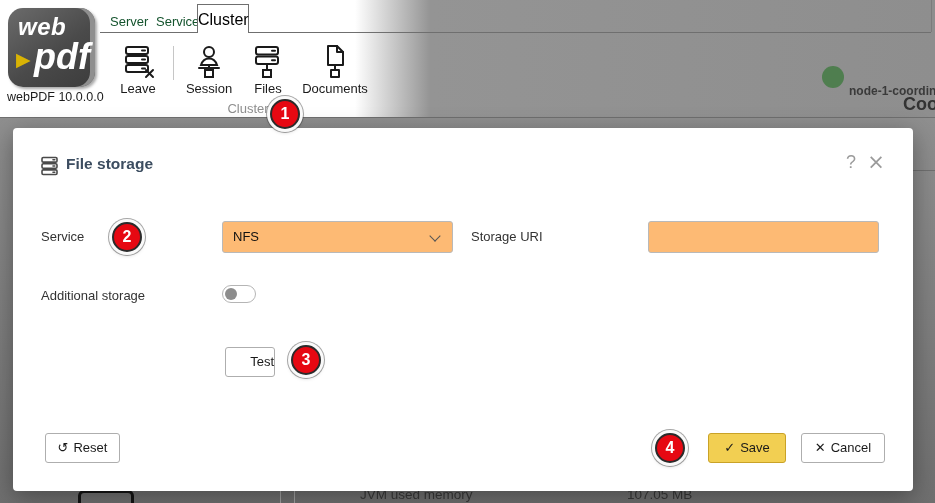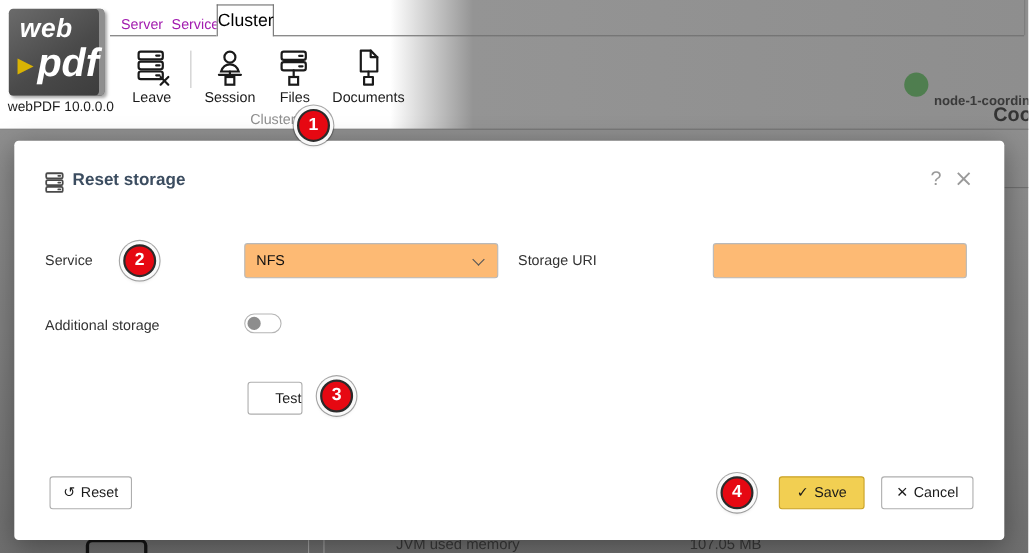--- a/index.html
+++ b/index.html
@@ -16,30 +16,30 @@
     left:0; top:0; width:935px; height:118px; z-index:2;
     background:linear-gradient(90deg, rgba(148,148,148,0) 355px, rgba(148,148,148,1) 430px, rgba(142,142,142,1) 100%);
   }
   .hline { background:#6f6f6f; height:1px; z-index:3; }
   .vline { background:#7c7c7c; width:1px; z-index:3; }
 
   
   #logo-box {
     left:8px; top:8px; width:87px; height:79px; z-index:4;
     background:linear-gradient(145deg,#6b6b6b 0%,#4a4a4a 55%,#3c3c3c 100%);
-    border-radius:4px; box-shadow:2px 2px 3px rgba(0,0,0,.35), inset -5px 0 0 #8f8f8f;
+    border-radius:15px; box-shadow:2px 2px 3px rgba(0,0,0,.35), inset -5px 0 0 #8f8f8f;
     color:#fff; font-style:italic; font-weight:bold;
   }
   #logo-web { position:absolute; left:10px; top:5px; font-size:24px; letter-spacing:.5px; }
   #logo-pdf { position:absolute; left:26px; top:28px; font-size:36px; }
   #logo-arrow { position:absolute; left:8px; top:40px; font-size:19px; color:#d9b304; font-style:normal; }
   #version-text { left:7px; top:90px; width:110px; font-size:12.5px; color:#1c1c1c; z-index:4; }
 
   
-  .tab { z-index:4; font-size:13px; color:#a21caf; top:10px; height:23px; line-height:23px; }
+  .tab { z-index:4; font-size:13px; color:#14532d; top:10px; height:23px; line-height:23px; }
   #tab-server { left:110px; } #tab-portal { left:156px; }
   #tab-cluster {
     left:197px; top:4px; width:52px; height:29px; line-height:29px; text-align:center;
     background:#fff; border:1px solid #6f6f6f; border-bottom:none; z-index:4;
   }
   #tabline-left  { left:100px; top:32px; width:97px; }
   #tabline-right { left:248px; top:32px; width:683px; }
   #topline-vert  { left:931px; top:0; height:32px; }
 
   
@@ -202,21 +202,21 @@
 
 <div class="abs" id="dialog">
   <svg id="dialog-title-icon" width="20" height="20" viewBox="0 0 20 20" fill="none" stroke="#4a4a4a" stroke-width="1.6" stroke-linecap="round">
     <rect x="2" y="1.5" width="15" height="4.6" rx="1.2"></rect>
       <line x1="13" y1="3.8" x2="14.8" y2="3.8"></line>
     <rect x="2" y="7.7" width="15" height="4.6" rx="1.2"></rect>
       <line x1="13" y1="10" x2="14.8" y2="10"></line>
     <rect x="2" y="13.9" width="15" height="4.6" rx="1.2"></rect>
       <line x1="13" y1="16.2" x2="14.8" y2="16.2"></line>
   </svg>
-  <div id="dialog-title">Reset storage</div>
+  <div id="dialog-title">File storage</div>
   <div id="dialog-help">?</div>
   <div id="dialog-close">×</div>
 
   <div class="field-label" id="service-label">Service</div>
   <div class="textbox" id="service-select">
     <span id="service-value">NFS</span>
     <span class="chevron"></span>
   </div>
 
   <div class="field-label" id="storage-label">Storage URI</div>

